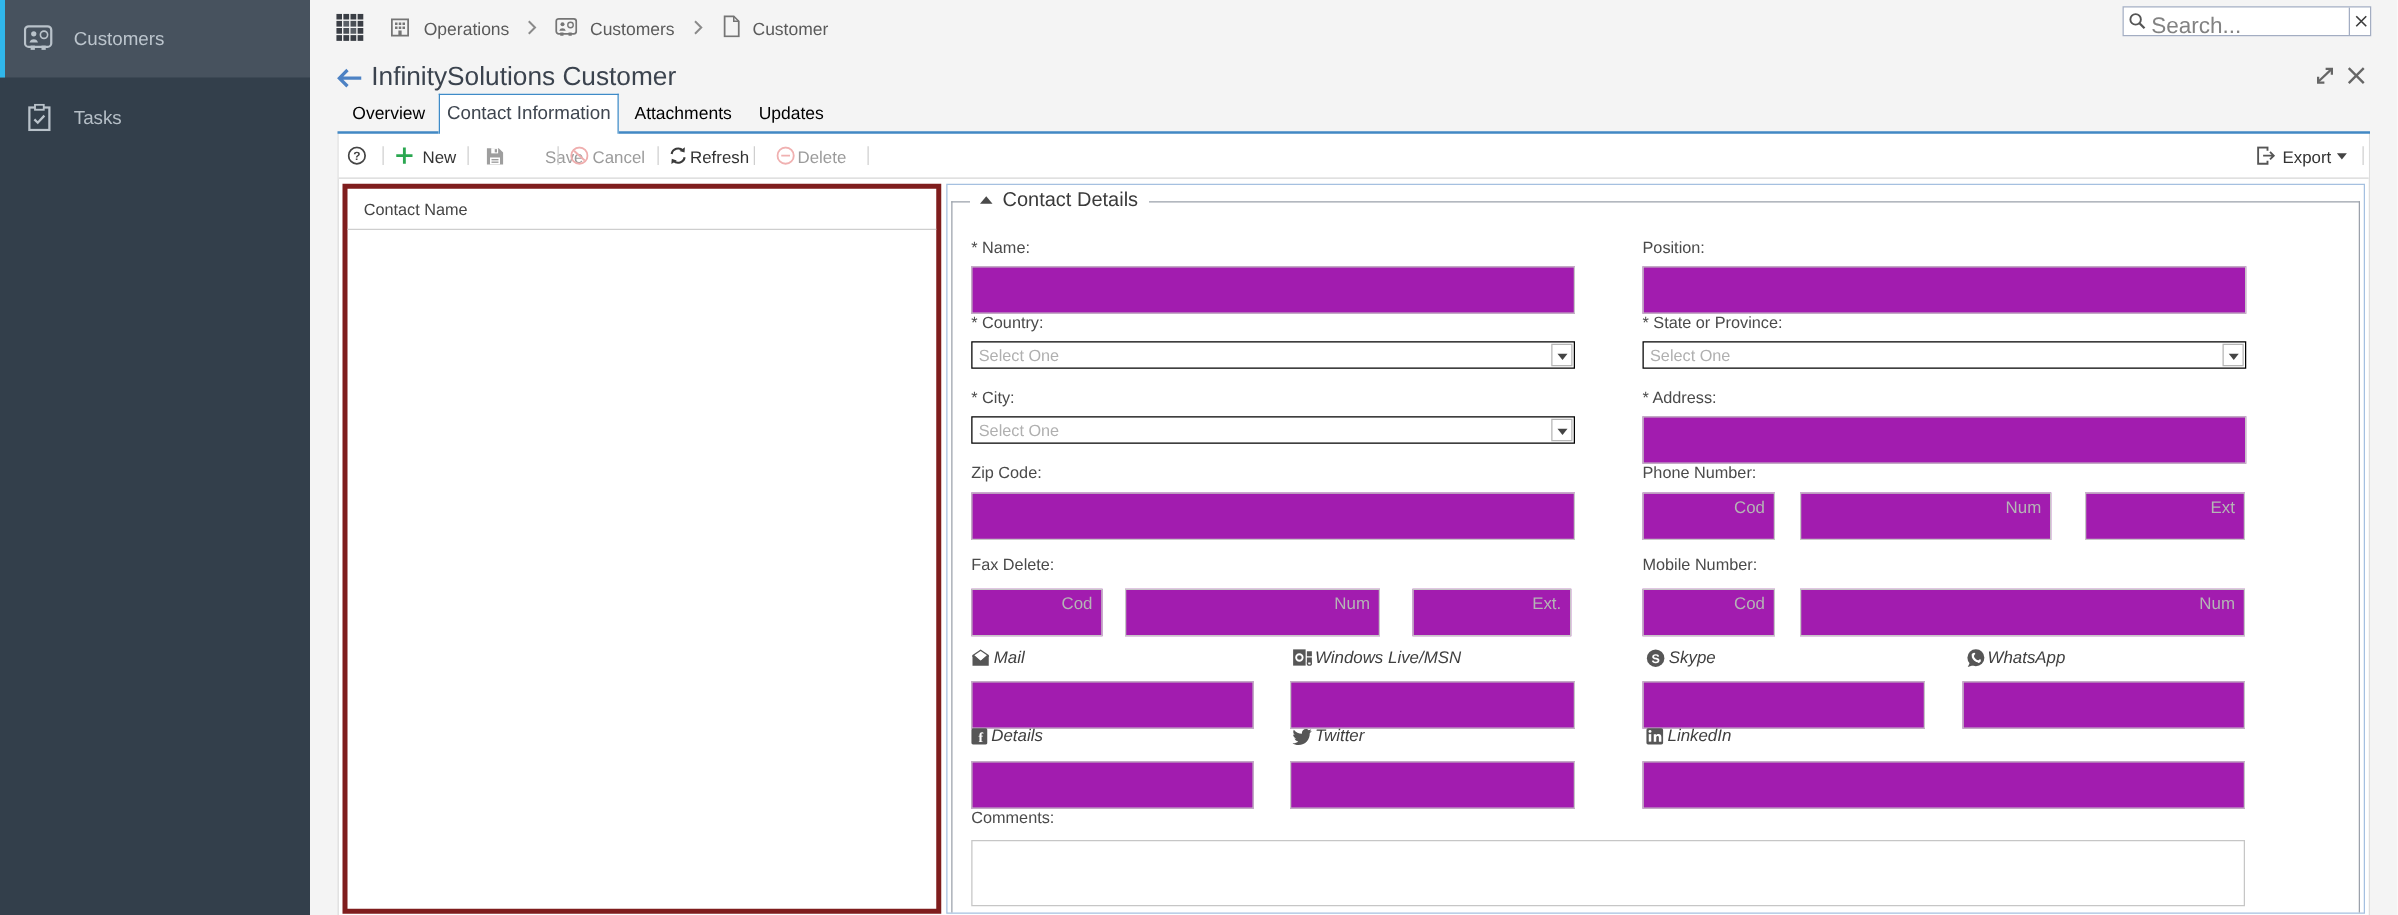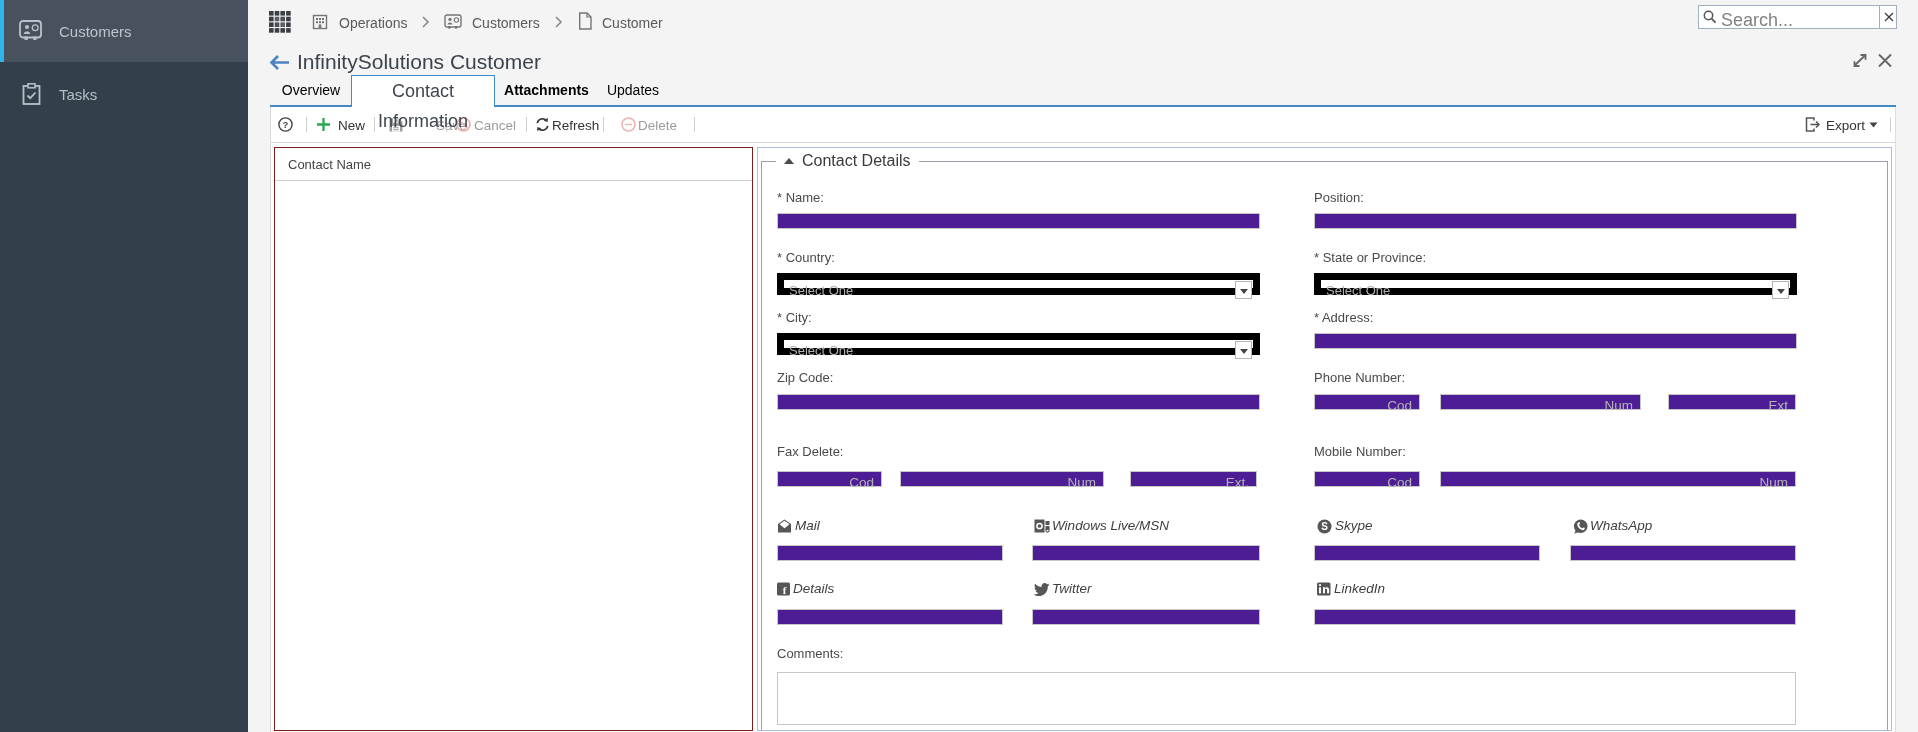--- a/index.html
+++ b/index.html
@@ -14,41 +14,41 @@
 
 .bc-text { font-size:14px; color:#5a5a5a; top:15px; }
 
 #search { left:1698px; top:5px; width:199px; height:24px; background:#fff; border:1px solid #a3adc2; }
 #search .ph { position:absolute; left:22px; top:4px; font-size:18px; color:#828282; }
 #search .xbtn { position:absolute; right:0; top:0; width:17px; height:22px; border-left:1px solid #a3adc2; }
 
 #title { left:297px; top:50px; font-size:21px; color:#3b434e; }
 
 .tab { top:75px; height:31px; font-size:14px; color:#000000; text-align:center; line-height:31px; }
-#tab-active { left:351px; top:75px; width:144px; height:32px; background:#fff; border:1px solid #3e8bc8; border-bottom:none; text-align:center; line-height:30px; font-size:18px; color:#3f4650; z-index:3; }
+#tab-active { left:351px; top:75px; width:144px; height:32px; background:#fff; border:1px solid #3e8bc8; border-bottom:none; text-align:center; line-height:30px; font-size:15px; color:#3f4650; z-index:3; }
 .tabline { top:105px; height:2px; background:#4288c4; z-index:2; }
 
 #toolbar { left:271px; top:106px; width:1624px; height:37px; background:#fff; border-bottom:1px solid #d6d6d6; }
 .tsep { position:absolute; top:117px; width:1px; height:15px; background:#cfcfcf; }
 .ttxt { position:absolute; top:118px; font-size:13.5px; }
 .dark { color:#333; } .grey { color:#9b9b9b; }
 
 #content { left:270px; top:106px; width:1626px; height:626px; background:#fff; border-left:1px solid #d9d9d9; border-right:1px solid #dedede; z-index:-1; }
 
-#lpanel { left:274px; top:147px; width:479px; height:584px; background:#fff; border:1px solid #7f1d1d; }
+#lpanel { left:274px; top:147px; width:479px; height:584px; background:#fff; border:4px solid #7f1d1d; }
 #lpanel .hdr { height:33px; border-bottom:1px solid #cecece; line-height:33px; padding-left:13px; font-size:13px; color:#444; }
 #rpanel { left:757px; top:147px; width:1135px; height:584px; background:#fff; border:1px solid #a5c0e0; }
 #fs { left:761px; top:152px; width:1127px; height:578px; border:1px solid #9ba1ab; border-bottom:none; }
 #fs legend { margin-left:14px; padding:0 8px; font-size:16px; color:#3a3a3a; }
 #fs legend .car { display:inline-block; width:0; height:0; border-left:5px solid transparent; border-right:5px solid transparent; border-bottom:6px solid #4a4a4a; margin-right:8px; margin-bottom:2px; }
 
 .lbl { position:absolute; font-size:13px; color:#4a4a4a; }
-.inp { position:absolute; height:16px; background:#4c1d95; border:1px solid #c6c6c6; }
+.inp { position:absolute; height:38px; background:#a21caf; border:1px solid #c6c6c6; }
 .inp .ph { position:absolute; right:7px; top:3px; font-size:13.5px; color:#b5b5b5; }
-.sel { position:absolute; height:22px; background:#fff; border:7px solid #000000; }
+.sel { position:absolute; height:22px; background:#fff; border:1px solid #000000; }
 .sel .ph { position:absolute; left:5px; top:3px; font-size:13px; color:#b0b0b0; }
 .sel .btn { position:absolute; right:1px; top:1px; width:17px; height:18px; background:#fff; border:1px solid #b5b5b5; }
 .sel .btn i { position:absolute; left:4px; top:7px; width:0; height:0; border-left:4px solid transparent; border-right:4px solid transparent; border-top:5px solid #444; }
 .ilbl { position:absolute; font-size:13.5px; color:#3f3f3f;font-style:italic; }
 #comments { left:777px; top:672px; width:1019px; height:53px; background:#fff; border:1px solid #c6c6c6; }
 svg { display:block; }
 </style>
 </head>
 <body>
 <div class="abs" id="sidebar"></div>
@@ -67,21 +67,21 @@
     <span class="ph">Search...</span>
     <span class="xbtn"></span>
   </div>
 
 <div class="abs" id="title">InfinitySolutions Customer</div>
 
 <div class="abs" id="content"></div>
 
 <div class="abs tab" style="left:271px; width:80px;">Overview</div>
 <div class="abs" id="tab-active">Contact Information</div>
-<div class="abs tab" style="left:495px; width:103px;font-weight:bold;">Attachments</div>
+<div class="abs tab" style="left:495px; width:103px;">Attachments</div>
 <div class="abs tab" style="left:598px; width:70px;">Updates</div>
 <div class="abs tabline" style="left:270px; width:81px;"></div>
 <div class="abs tabline" style="left:495px; width:1401px;"></div>
 
 <div class="abs" id="toolbar"></div>
 <span class="tsep" style="left:306px;"></span>
 <span class="abs ttxt dark" style="left:338px;text-align:right;">New</span>
 <span class="tsep" style="left:374px;"></span>
 <span class="abs ttxt grey" style="left:406px;margin-left:30px;">Save</span>
 <span class="tsep" style="left:446px;"></span>

